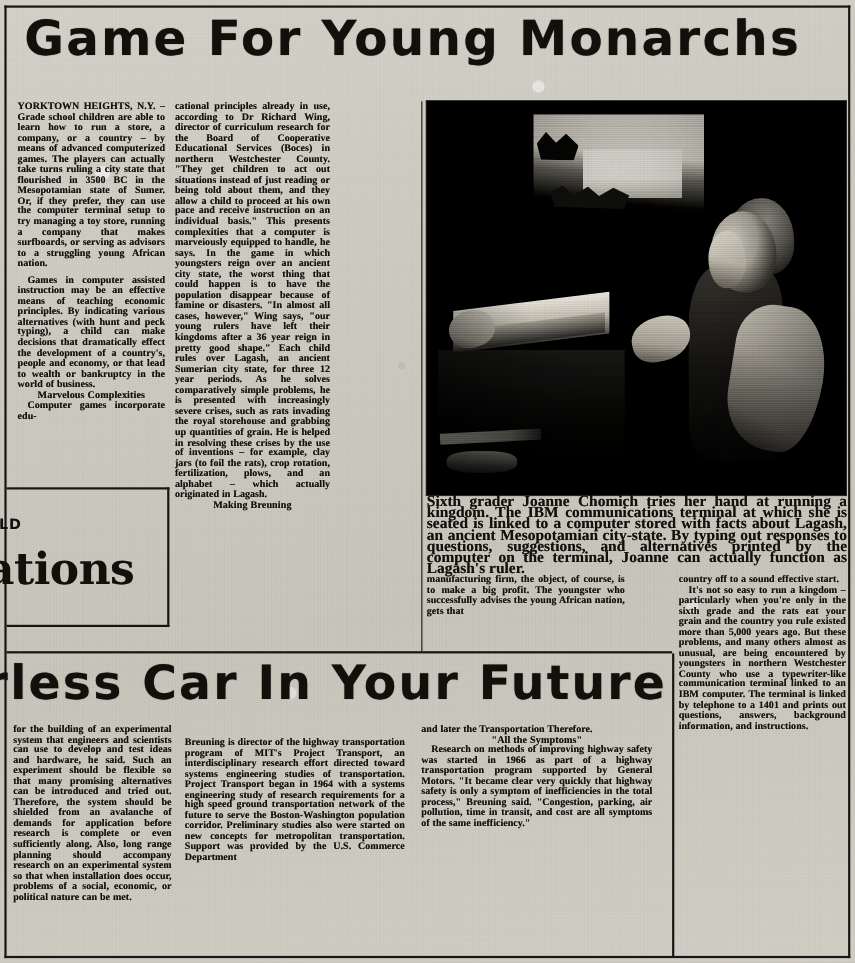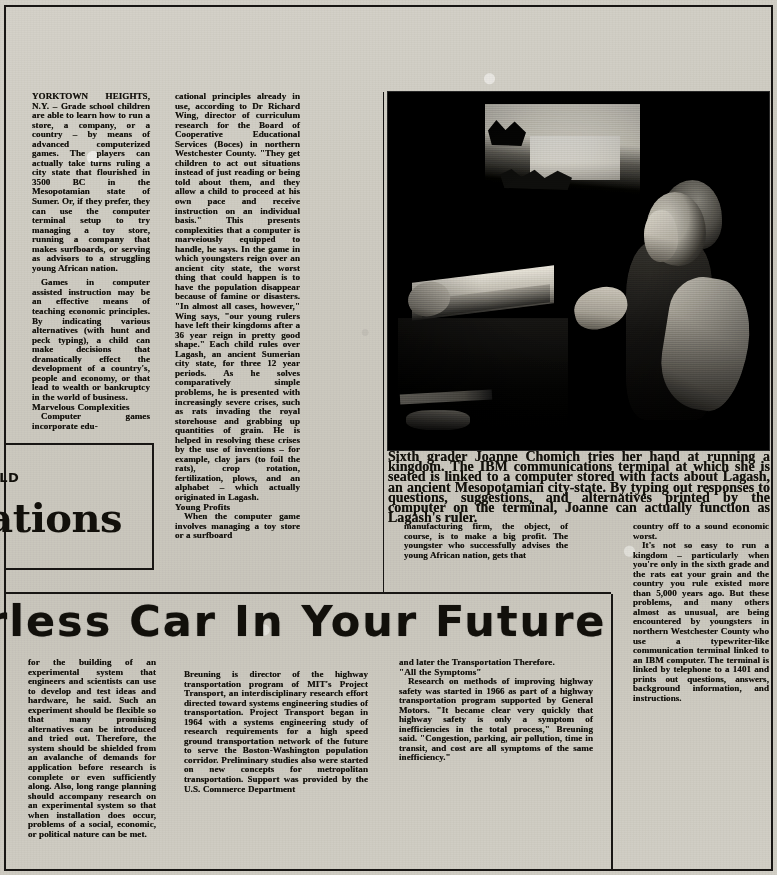--- a/index.html
+++ b/index.html
@@ -49,24 +49,24 @@
     color:#17150f;
     font-size:9.1px;
     line-height:9.55px;
     text-align:justify;
     font-weight:bold;
     letter-spacing:.03px;
     word-spacing:.3px;
     font-family:"Liberation Serif", serif;
     text-shadow:0 0 .6px rgba(0,0,0,.55);
   }
-  .col p{margin:0 0 0 16px;text-indent:9px;}
+  .col p{margin:0 0 0 0;text-indent:9px;}
   .col p.noind{text-indent:0;}
   .subhead{
-    text-align:left;font-weight:bold;text-indent:0 !important;
+    text-align:center;font-weight:bold;text-indent:0 !important;
     margin:4px 0 3px 0;font-size:9.2px;letter-spacing:.1px;
   }
   .gap{height:5px;}
 
   
   #photo{
     position:absolute;left:388px;top:92px;width:381px;height:358px;
     background:#000;
     overflow:hidden;
     box-shadow:0 0 0 1px #2a2a2a;
@@ -176,33 +176,33 @@
 </head>
 <body>
 
 <div id="page">
 
   <div class="rule" style="left:4px;top:5px;width:769px;height:2px;"></div>
   <div class="rule" style="left:4px;top:5px;width:2px;height:866px;"></div>
   <div class="rule" style="left:771px;top:5px;width:2px;height:866px;"></div>
   <div class="rule" style="left:4px;top:869px;width:769px;height:2px;"></div>
 
+  <div class="headline" id="hl-top">Game For Young Monarchs</div>
 
   <div class="col" id="t-col1" style="left:16px;top:92px;width:134px;">
     <p class="noind">YORKTOWN HEIGHTS, N.Y. – Grade school children are able to learn how to run a store, a company, or a country – by means of advanced computerized games. The players can actually take turns ruling a city state that flourished in 3500 BC in the Mesopotamian state of Sumer. Or, if they prefer, they can use the computer terminal setup to try managing a toy store, running a company that makes surfboards, or serving as advisors to a struggling young African nation.</p>
     <div class="gap"></div>
     <p>Games in computer assisted instruction may be an effective means of teaching economic principles. By indicating various alternatives (with hunt and peck typing), a child can make decisions that dramatically effect the development of a country's, people and economy, or that lead to wealth or bankruptcy in the world of business.</p>
     <p class="subhead">Marvelous Complexities</p>
     <p>Computer games incorporate edu-</p>
   </div>
 
   <div class="col" id="t-col2" style="left:159px;top:92px;width:141px;">
     <p class="noind">cational principles already in use, according to Dr Richard Wing, director of curriculum research for the Board of Cooperative Educational Services (Boces) in northern Westchester County. "They get children to act out situations instead of just reading or being told about them, and they allow a child to proceed at his own pace and receive instruction on an individual basis." This presents complexities that a computer is marveiously equipped to handle, he says.    In the game in which youngsters reign over an ancient city state, the worst thing that could happen is to have the population disappear because of famine or disasters. "In almost all cases, however," Wing says, "our young rulers have left their kingdoms after a 36 year reign in pretty good shape." Each child rules over Lagash, an ancient Sumerian city state, for three 12 year periods. As he solves comparatively simple problems, he is presented with increasingly severe crises, such as rats invading the royal storehouse and grabbing up quantities of grain. He is helped in resolving these crises by the use of inventions – for example, clay jars (to foil the rats), crop rotation, fertilization, plows, and an alphabet – which actually originated in Lagash.</p>
-    <p class="subhead">Young Profits</p>
-    <p>When the computer game involves managing a toy store or a surfboard</p>
+    <p class="subhead">Making Breuning</p>
   </div>
 
   <div class="col" id="t-col2b" style="left:0;top:0;width:0;height:0;overflow:hidden;"></div>
 
   <div id="photo">
     <div class="ph" id="ph-screen"></div>
     <div class="ph" id="ph-sp1"></div>
     <div class="ph" id="ph-screen2"></div>
     <div class="ph" id="ph-sp2"></div>
     <div class="ph" id="ph-desk"></div>
@@ -230,21 +230,21 @@
 
   <div class="rule" style="left:6px;top:443px;width:148px;height:2px;"></div>
   <div class="rule" style="left:6px;top:568px;width:148px;height:2px;"></div>
   <div class="rule" style="left:152px;top:443px;width:2px;height:127px;"></div>
 
   <div class="col" id="t-col3" style="left:388px;top:522px;width:180px;">
     <p class="noind">manufacturing firm, the object, of course, is to make a big profit. The youngster who successfully advises the young African nation, gets that</p>
   </div>
 
   <div class="col" id="t-col4" style="left:617px;top:522px;width:152px;">
-    <p class="noind">country off to a sound economic worst.</p>
+    <p class="noind">country off to a sound effective start.</p>
     <p>It's not so easy to run a kingdom – particularly when you're only in the sixth grade and the rats eat your grain and the country you rule existed more than 5,000 years ago. But these problems, and many others almost as unusual, are being encountered by youngsters in northern Westchester County who use a typewriter-like communication terminal linked to an IBM computer. The terminal is linked by telephone to a 1401 and prints out questions, answers, background information, and instructions.</p>
   </div>
 
   <div class="rule" style="left:6px;top:592px;width:605px;height:2px;"></div>
   <div class="rule" style="left:611px;top:594px;width:2px;height:276px;"></div>
   <div class="rule" style="left:383px;top:92px;width:1px;height:500px;"></div>
 
   <div class="headline" id="hl-bottom">rless Car In Your Future</div>
 
   <div class="col" id="b-col1" style="left:12px;top:658px;width:144px;">

